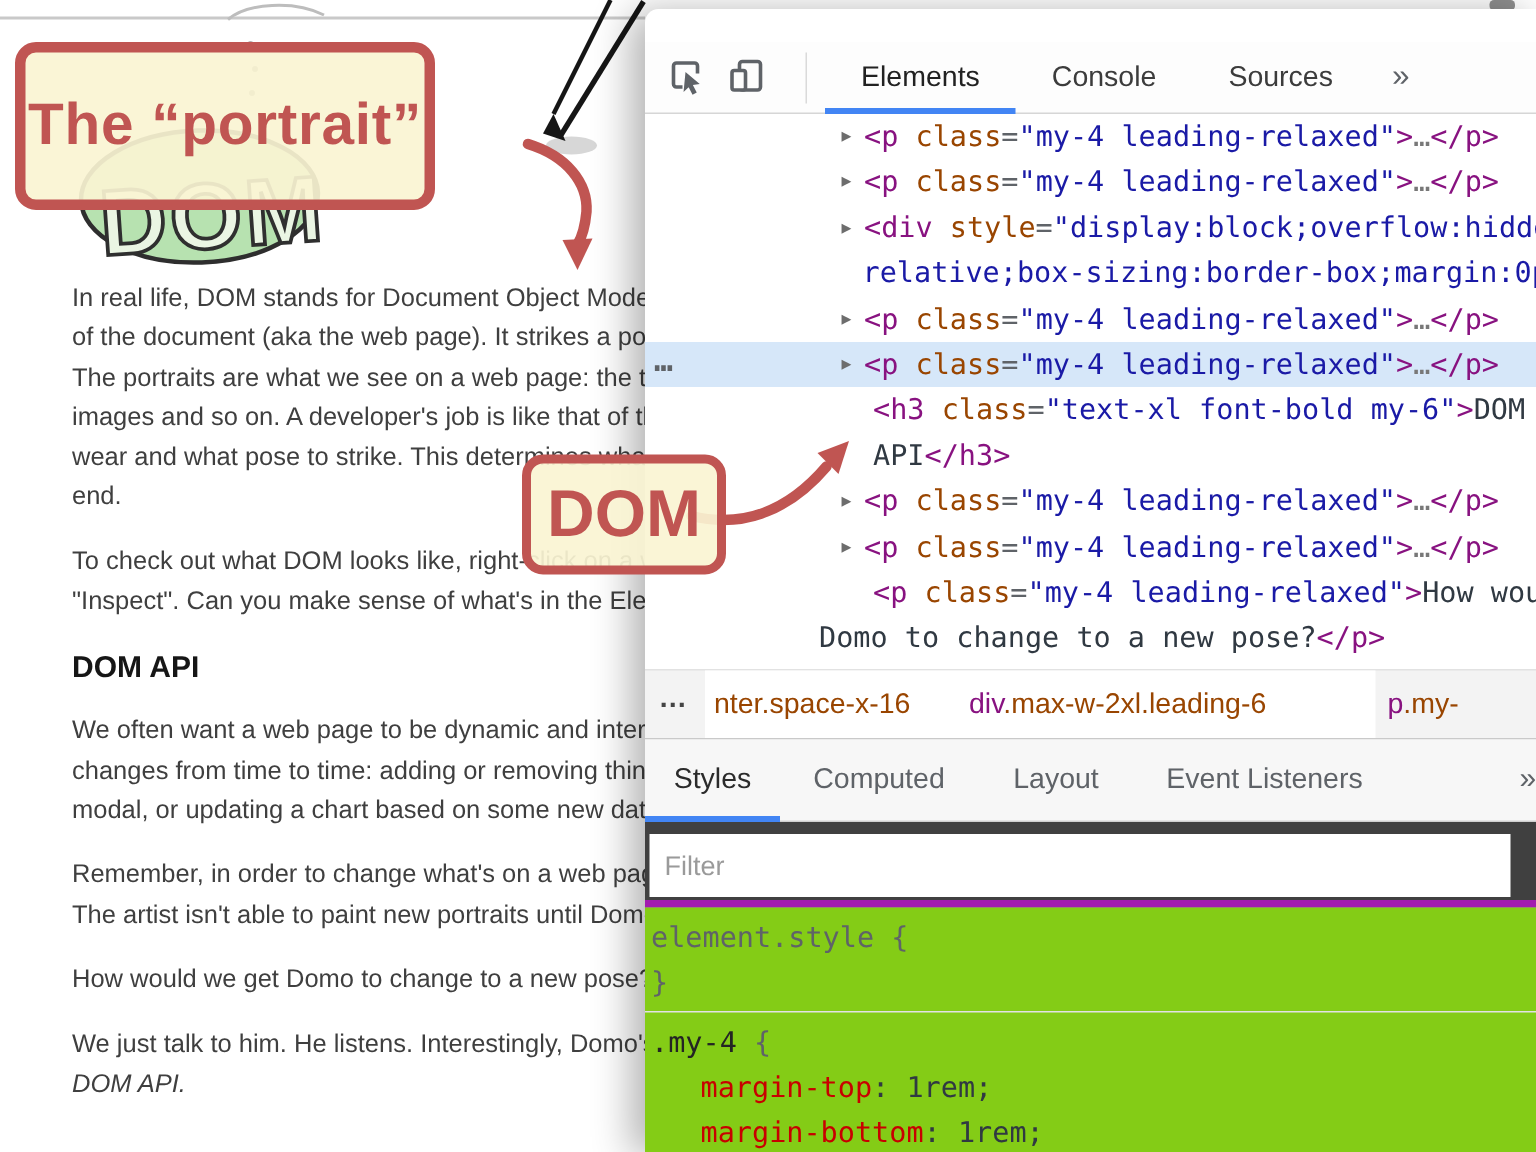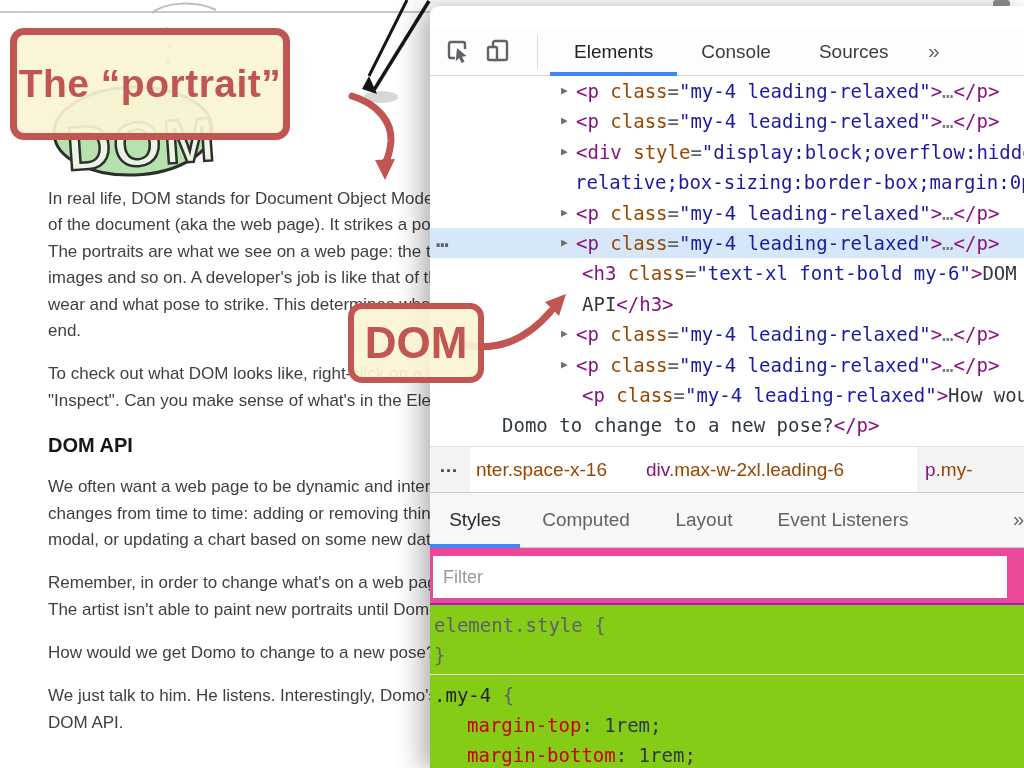--- a/index.html
+++ b/index.html
@@ -6,21 +6,21 @@
   *{box-sizing:border-box;}
   #stage{position:relative;width:1024px;height:768px;overflow:hidden;background:#fff;
          font-family:"Liberation Sans",sans-serif;}
 
   
   #page{position:absolute;inset:0;z-index:1;background:#fff;}
   #sketch{position:absolute;left:0;top:0;z-index:0;}
   #page-text{position:absolute;left:48px;top:186px;z-index:1;color:#3f3f3f;}
   .p-block{margin:0 0 17px 0;}
   .bline{display:block;height:26.4px;line-height:26.4px;font-size:17px;white-space:pre;}
-  .bline.em{}
+  .bline.em{font-style:italic;}
   .p-h3{margin:18px 0 16px 0;}
   .p-h3 .bline{font-size:20px;font-weight:bold;color:#161616;height:26px;line-height:26px;}
 
   
   .callout{position:absolute;z-index:40;display:flex;align-items:center;justify-content:center;
            background:rgba(250,244,211,0.92);border:7px solid #c05552;border-radius:14px;
            color:#c05552;font-weight:bold;}
   #portrait-box{left:10px;top:28px;width:280px;height:112px;font-size:39px;letter-spacing:.5px;}
   #dom-box{left:348px;top:303px;width:136px;height:80px;border-width:6px;font-size:44px;}
   #arrows{position:absolute;inset:0;z-index:39;pointer-events:none;}
@@ -65,22 +65,22 @@
   .crumb{position:absolute;top:0;line-height:45px;white-space:pre;}
   #crumb-0{left:46px;}#crumb-1{left:216px;}#crumb-2{left:495px;}
 
   #sidetabs{position:absolute;left:0;top:487px;right:0;height:55px;background:#f7f7f7;
             border-bottom:1px solid #cfcfcf;}
   .s-tab{position:absolute;top:0;line-height:53px;font-size:19px;color:#5f6368;transform:translateX(-50%);white-space:pre;}
   .s-tab.sel{color:#2b2b2b;}
   #s-underline{position:absolute;left:0;bottom:-1px;width:90px;height:4px;background:#4285f4;}
   #s-more{position:absolute;left:583px;top:0;line-height:53px;font-size:20px;color:#5f6368;}
 
-  #filterbar{position:absolute;left:0;top:542px;right:0;height:57px;background:#ec4899;
-             border-bottom:2px solid #a21caf;}
+  #filterbar{position:absolute;left:0;top:542px;right:0;height:57px;background:#404040;
+             border-bottom:5px solid #a21caf;}
   #filter-input{position:absolute;left:3px;top:8px;width:574px;height:42px;border:0;outline:0;
                 background:#fff;font-family:"Liberation Sans",sans-serif;font-size:18px;color:#333;padding:0 10px;}
   #filter-input::placeholder{color:#9a9a9a;}
 
   #styles-content{position:absolute;left:0;top:599px;right:0;bottom:0;background:#84cc16;}
   .css-rule{padding:5px 0 4px 4px;border-bottom:1px solid #e2e2e2;}
   .css-rule:last-child{border-bottom:0;}
   .css-line{height:30px;line-height:30px;white-space:pre;font-family:"DejaVu Sans Mono",monospace;
             font-size:19px;color:#303942;}
   .css-line.ind1{padding-left:33px;}
@@ -168,21 +168,21 @@
         <div class="t-row" style="padding-left: 146px;"><span class="t-arrow">▶</span><span class="tk-tag">&lt;p</span><span class="tk-attr"> class</span><span class="tk-eq">=</span><span class="tk-val">"my-4 leading-relaxed"</span><span class="tk-tag">&gt;</span><span class="tk-dim">…</span><span class="tk-tag">&lt;/p&gt;</span></div>
         <div class="t-row" style="padding-left: 146px;"><span class="t-arrow">▶</span><span class="tk-tag">&lt;div</span><span class="tk-attr"> style</span><span class="tk-eq">=</span><span class="tk-val">"display:block;overflow:hidden;position:</span></div>
         <div class="t-row" style="padding-left: 145px;"><span class="tk-val">relative;box-sizing:border-box;margin:0px</span></div>
         <div class="t-row" style="padding-left: 146px;"><span class="t-arrow">▶</span><span class="tk-tag">&lt;p</span><span class="tk-attr"> class</span><span class="tk-eq">=</span><span class="tk-val">"my-4 leading-relaxed"</span><span class="tk-tag">&gt;</span><span class="tk-dim">…</span><span class="tk-tag">&lt;/p&gt;</span></div>
         <div class="t-row hl" style="padding-left: 146px;"><span class="row-dots">…</span><span class="t-arrow">▶</span><span class="tk-tag">&lt;p</span><span class="tk-attr"> class</span><span class="tk-eq">=</span><span class="tk-val">"my-4 leading-relaxed"</span><span class="tk-tag">&gt;</span><span class="tk-dim">…</span><span class="tk-tag">&lt;/p&gt;</span></div>
         <div class="t-row" style="padding-left: 152px;"><span class="tk-tag">&lt;h3</span><span class="tk-attr"> class</span><span class="tk-eq">=</span><span class="tk-val">"text-xl font-bold my-6"</span><span class="tk-tag">&gt;</span><span class="tk-txt">DOM </span></div>
         <div class="t-row" style="padding-left: 152px;"><span class="tk-txt">API</span><span class="tk-tag">&lt;/h3&gt;</span></div>
         <div class="t-row" style="padding-left: 146px;"><span class="t-arrow">▶</span><span class="tk-tag">&lt;p</span><span class="tk-attr"> class</span><span class="tk-eq">=</span><span class="tk-val">"my-4 leading-relaxed"</span><span class="tk-tag">&gt;</span><span class="tk-dim">…</span><span class="tk-tag">&lt;/p&gt;</span></div>
         <div class="t-row" style="padding-left: 146px;"><span class="t-arrow">▶</span><span class="tk-tag">&lt;p</span><span class="tk-attr"> class</span><span class="tk-eq">=</span><span class="tk-val">"my-4 leading-relaxed"</span><span class="tk-tag">&gt;</span><span class="tk-dim">…</span><span class="tk-tag">&lt;/p&gt;</span></div>
         <div class="t-row" style="padding-left: 152px;"><span class="tk-tag">&lt;p</span><span class="tk-attr"> class</span><span class="tk-eq">=</span><span class="tk-val">"my-4 leading-relaxed"</span><span class="tk-tag">&gt;</span><span class="tk-txt">How would we get</span></div>
-        <div class="t-row" style="padding-left: 72px;"><span class="tk-txt">Domo to change to a new pose?</span><span class="tk-tag">&lt;/p&gt;</span></div>
+        <div class="t-row" style="padding-left: 116px;"><span class="tk-txt">Domo to change to a new pose?</span><span class="tk-tag">&lt;/p&gt;</span></div>
         <div class="t-row" style="padding-left: 146px;"><span class="t-arrow">▶</span><span class="tk-tag">&lt;p</span><span class="tk-attr"> class</span><span class="tk-eq">=</span><span class="tk-val">"my-4 leading-relaxed"</span><span class="tk-tag">&gt;</span><span class="tk-dim">…</span><span class="tk-tag">&lt;/p&gt;</span></div>
       </div>
 
     <div id="crumbbar">
       <div id="crumb-white"></div>
       <span id="crumb-more">…</span>
       <span class="crumb" id="crumb-0"><span class="tk-attr">nter.space-x-16</span></span>
       <span class="crumb" id="crumb-1"><span class="tk-tag">div</span><span class="tk-attr">.max-w-2xl.leading-6</span></span>
       <span class="crumb" id="crumb-2"><span class="tk-tag">p</span><span class="tk-attr">.my-</span></span>
     </div>

